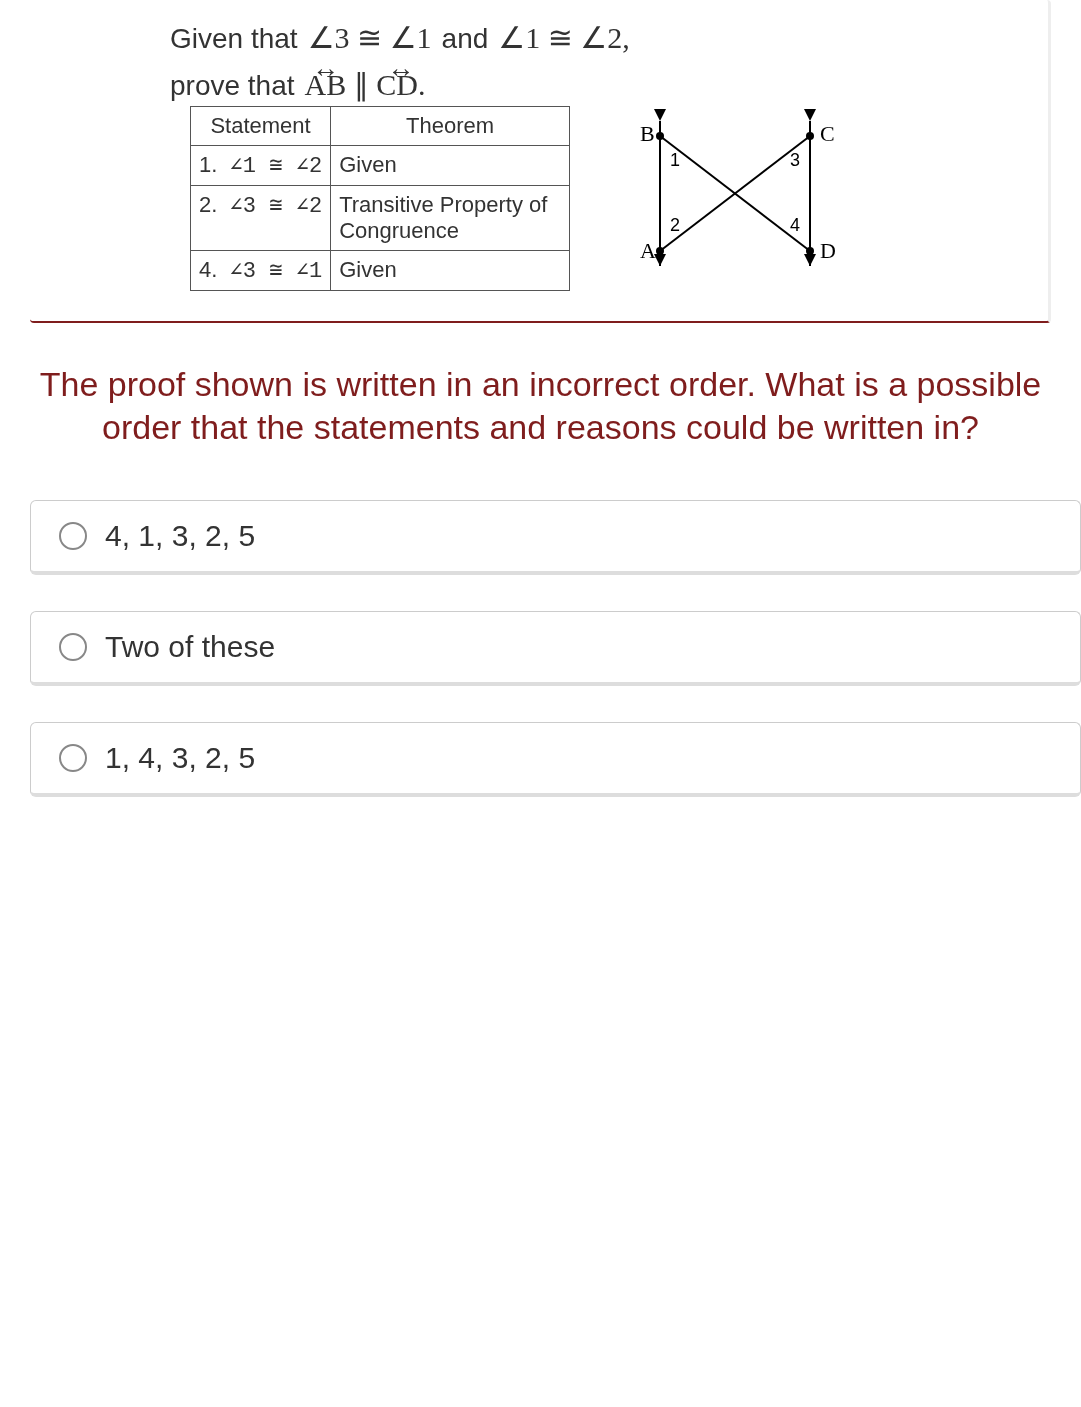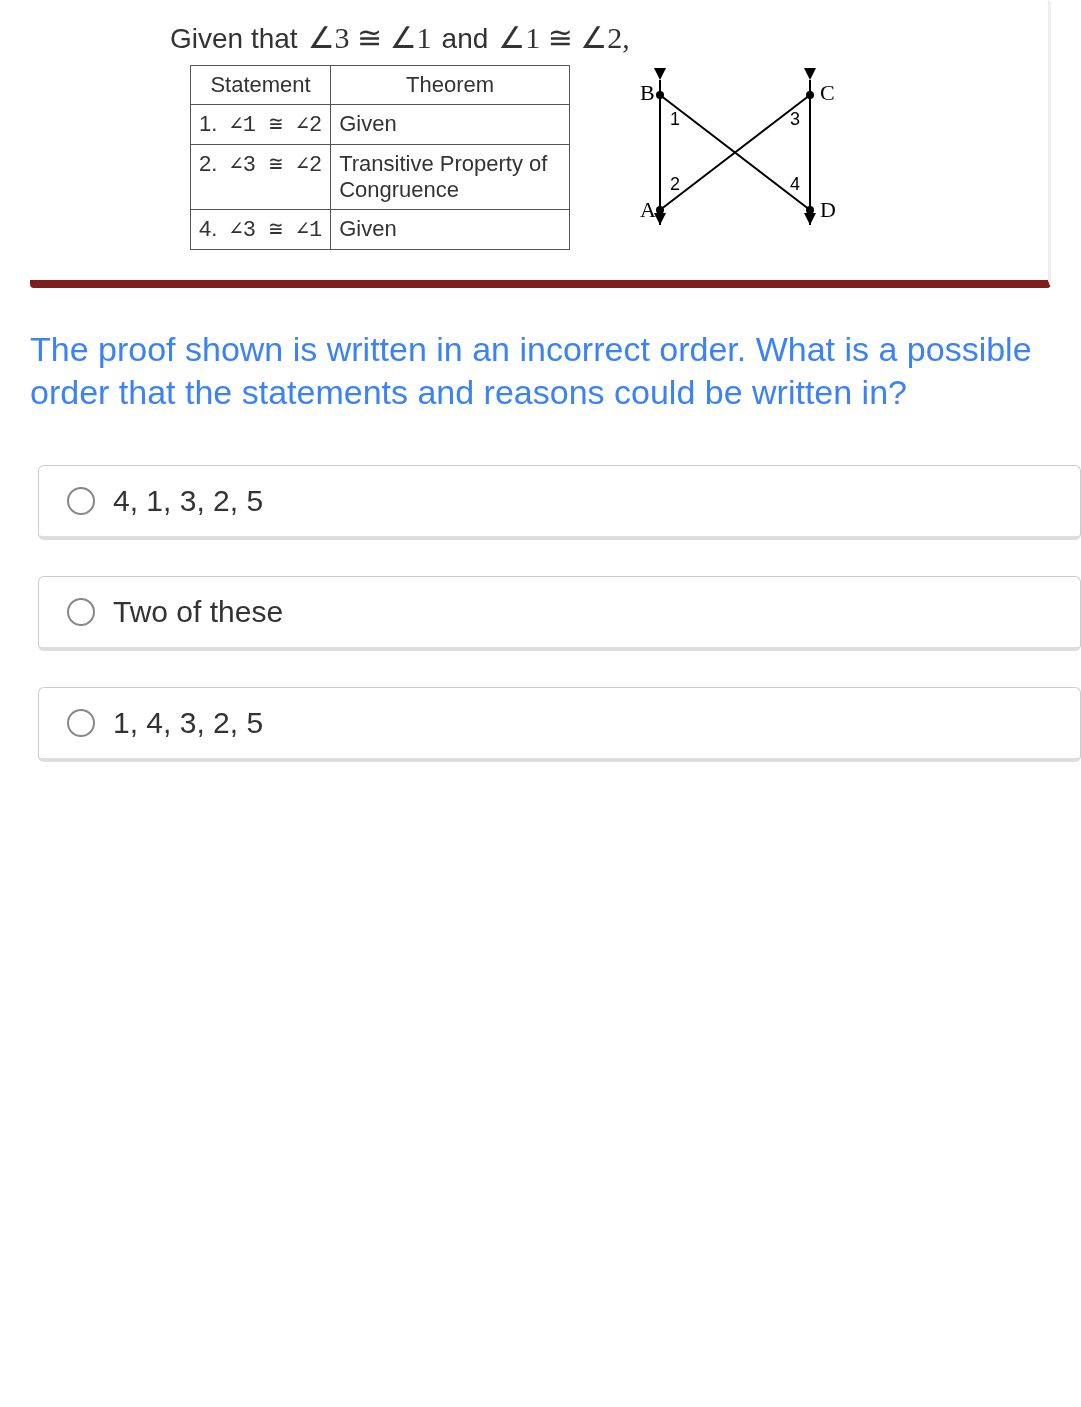--- a/index.html
+++ b/index.html
@@ -9,38 +9,38 @@
     font-size: 28px;
     color: #333;
     width: 1081px;
     background: #fff;
   }
   .problem-card {
     margin: 0 30px 40px 30px;
     padding: 20px 140px 30px 140px;
     background: #fff;
     border-radius: 4px;
-    border-bottom: 8px solid #7f1d1d;
+    border-bottom: 2px solid #7f1d1d;
     border-right: 3px solid #eee;
     position: relative;
   }
 
   .given-block .row1,
   .given-block .row2 {
     display: flex;
     align-items: baseline;
     gap: 10px;
   }
   .serif { font-family: "Times New Roman", serif; font-size: 30px; }
 
   .table-and-figure {
     display: flex;
     align-items: flex-start;
     gap: 40px;
-    margin-top: 10px;
+    margin-top: 4px;
     padding-left: 20px;
   }
 
   table.proof {
     border-collapse: collapse;
     font-size: 22px;
     width: 380px;
     font-family: "Segoe UI", Arial, sans-serif;
   }
   table.proof th, table.proof td {
@@ -72,29 +72,29 @@
   .figure {
     width: 240px;
     height: 180px;
     position: relative;
   }
 
   .question-text {
     margin: 40px 30px 40px 30px;
     font-size: 34px;
     line-height: 1.25;
-    color: #3b82f6;
+    color: #7f1d1d;
+    text-align: center;
   }
 
   .options {
     display: flex;
     flex-direction: column;
     gap: 36px;
     padding: 12px 0 40px 30px;
-    margin-left: 8px;
   }
   .option {
     display:flex;
     align-items:center;
     gap:18px;
     border: 1px solid #ccc;
     border-bottom-width: 4px;
     border-bottom-color: #ddd;
     border-radius: 6px;
     padding: 18px 28px;
@@ -114,20 +114,28 @@
 <body>
 
 <div class="problem-card">
   <div class="given-block">
     <div class="row1">
       <span>Given that</span>
       <span class="serif">∠3 ≅ ∠1</span>
       <span>and</span>
       <span class="serif">∠1 ≅ ∠2,</span>
     </div>
+    <div class="row2" style="margin-top:12px;">
+      <span>prove that</span>
+      <span class="serif">
+        <span class="dblarrow">AB</span>
+        <span>∥</span>
+        <span class="dblarrow">CD.</span>
+      </span>
+    </div>
   </div>
 
   <div class="table-and-figure">
 
     <table class="proof">
       <tbody>
           <tr>
         <th>Statement</th>
         <th>Theorem</th>
       </tr>

